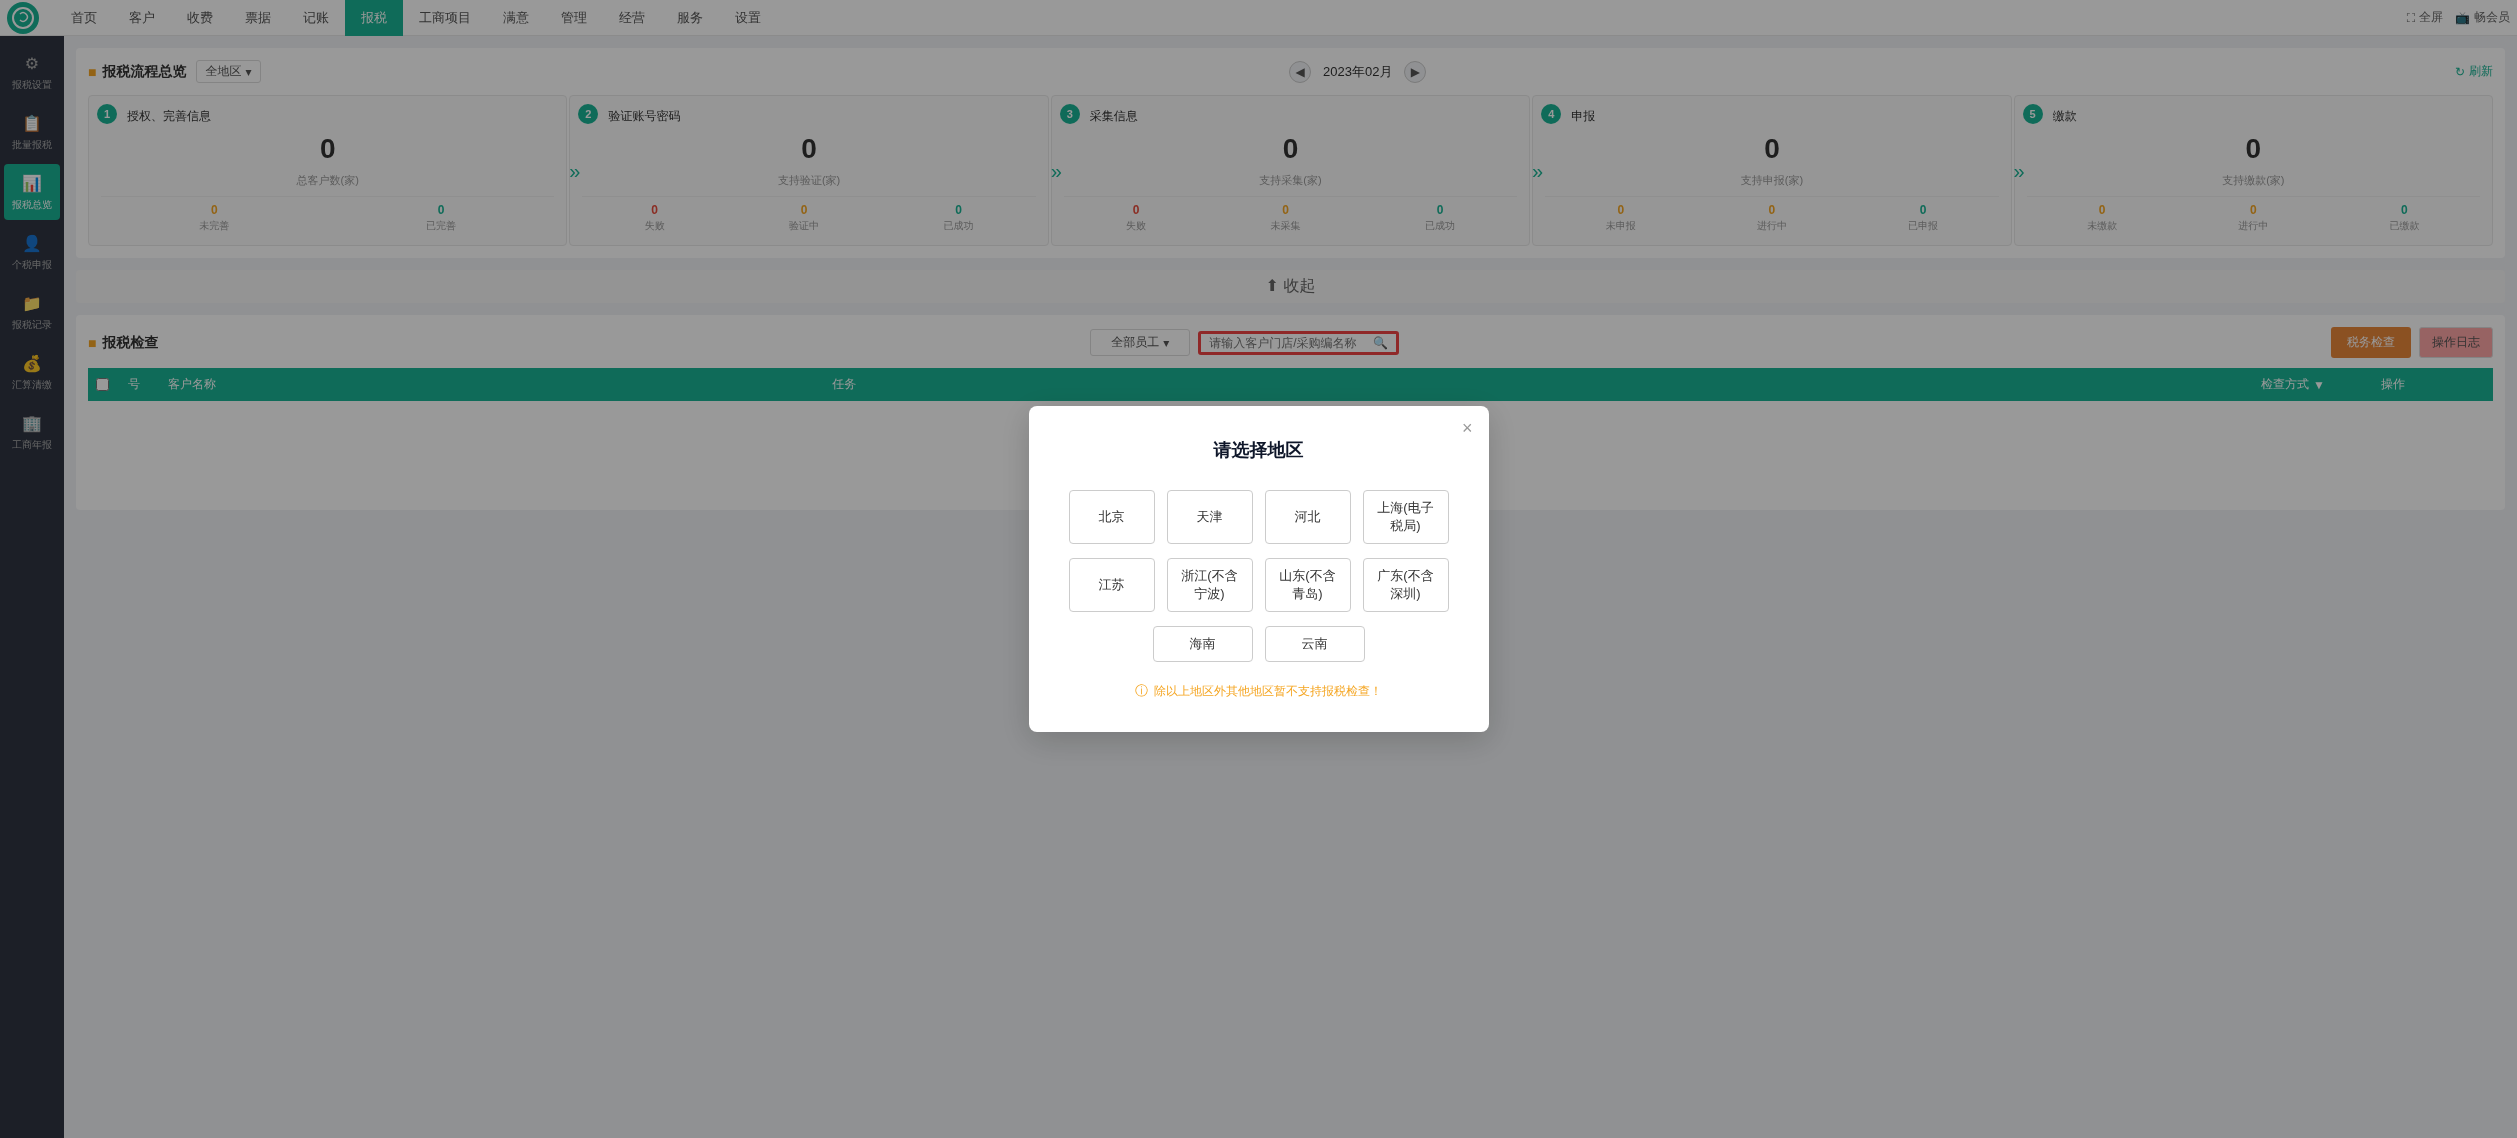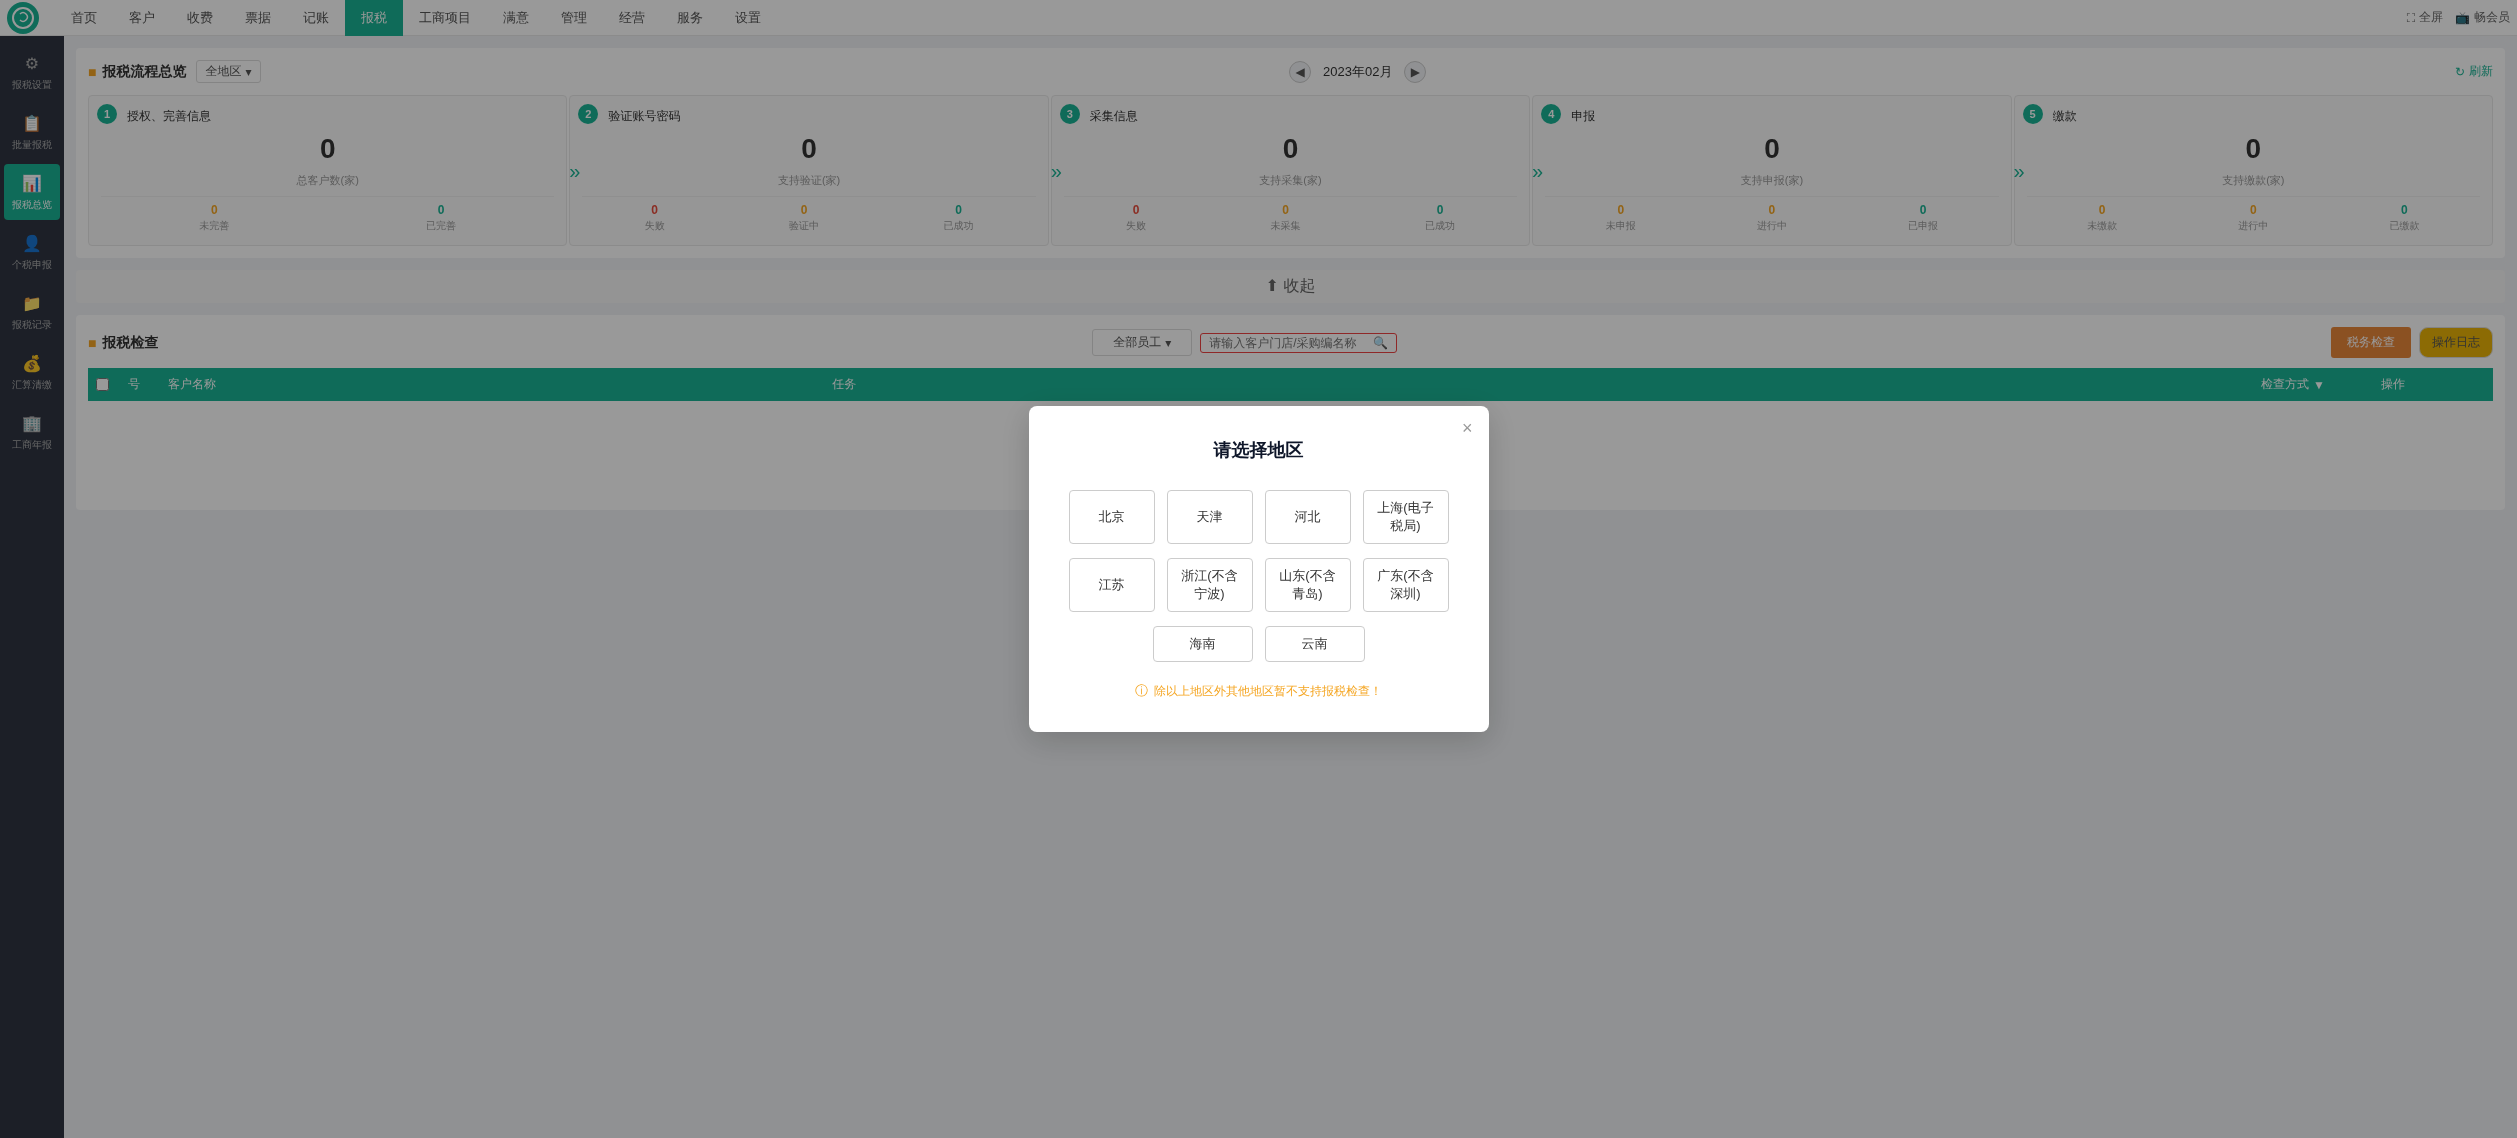--- a/index.html
+++ b/index.html
@@ -179,33 +179,33 @@
     }
     .check-controls {
       display: flex; align-items: center; gap: 8px;
     }
     .employee-select {
       border: 1px solid #ddd; padding: 4px 20px; border-radius: 3px;
       font-size: 12px; color: #555; display: flex; align-items: center; gap: 4px;
       cursor: pointer;
     }
     .search-input-wrap {
-      border: 1px solid #ef4444; border-radius: 3px;
+      border: 3px solid #ef4444; border-radius: 3px;
       display: flex; align-items: center; padding: 2px 8px; gap: 4px;
     }
     .search-input {
       border: none; outline: none; font-size: 12px; width: 160px; color: #999;
     }
     .check-btn {
       background: #e8873a; color: #fff; border: none; border-radius: 3px;
       padding: 6px 16px; font-size: 12px; cursor: pointer;
     }
     .op-log-btn {
-      border: 1px solid #ddd; background: #eab308; color: #555;
-      border-radius: 9px; padding: 6px 12px; font-size: 12px; cursor: pointer;
+      border: 1px solid #ddd; background: #fca5a5; color: #555;
+      border-radius: 3px; padding: 6px 12px; font-size: 12px; cursor: pointer;
     }
 
     
     .table-wrap {
       width: 100%;
     }
     .table-header {
       background: #1ab394; color: #fff;
       display: grid;
       grid-template-columns: 32px 40px 1fr 1fr 100px 1fr 120px 120px;

